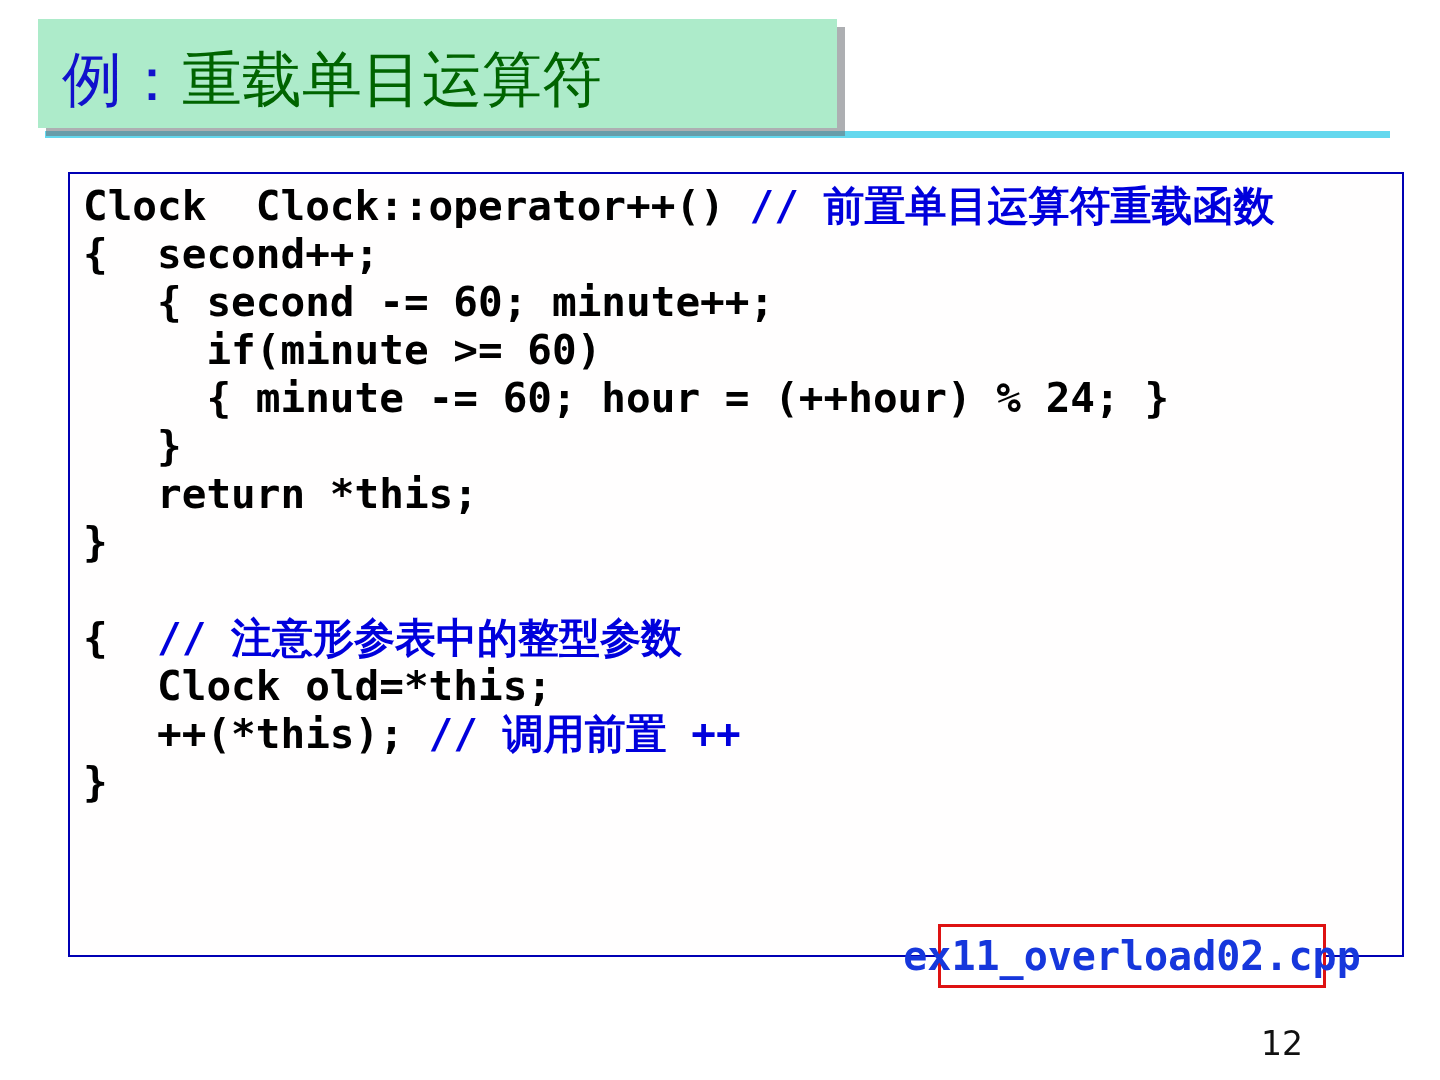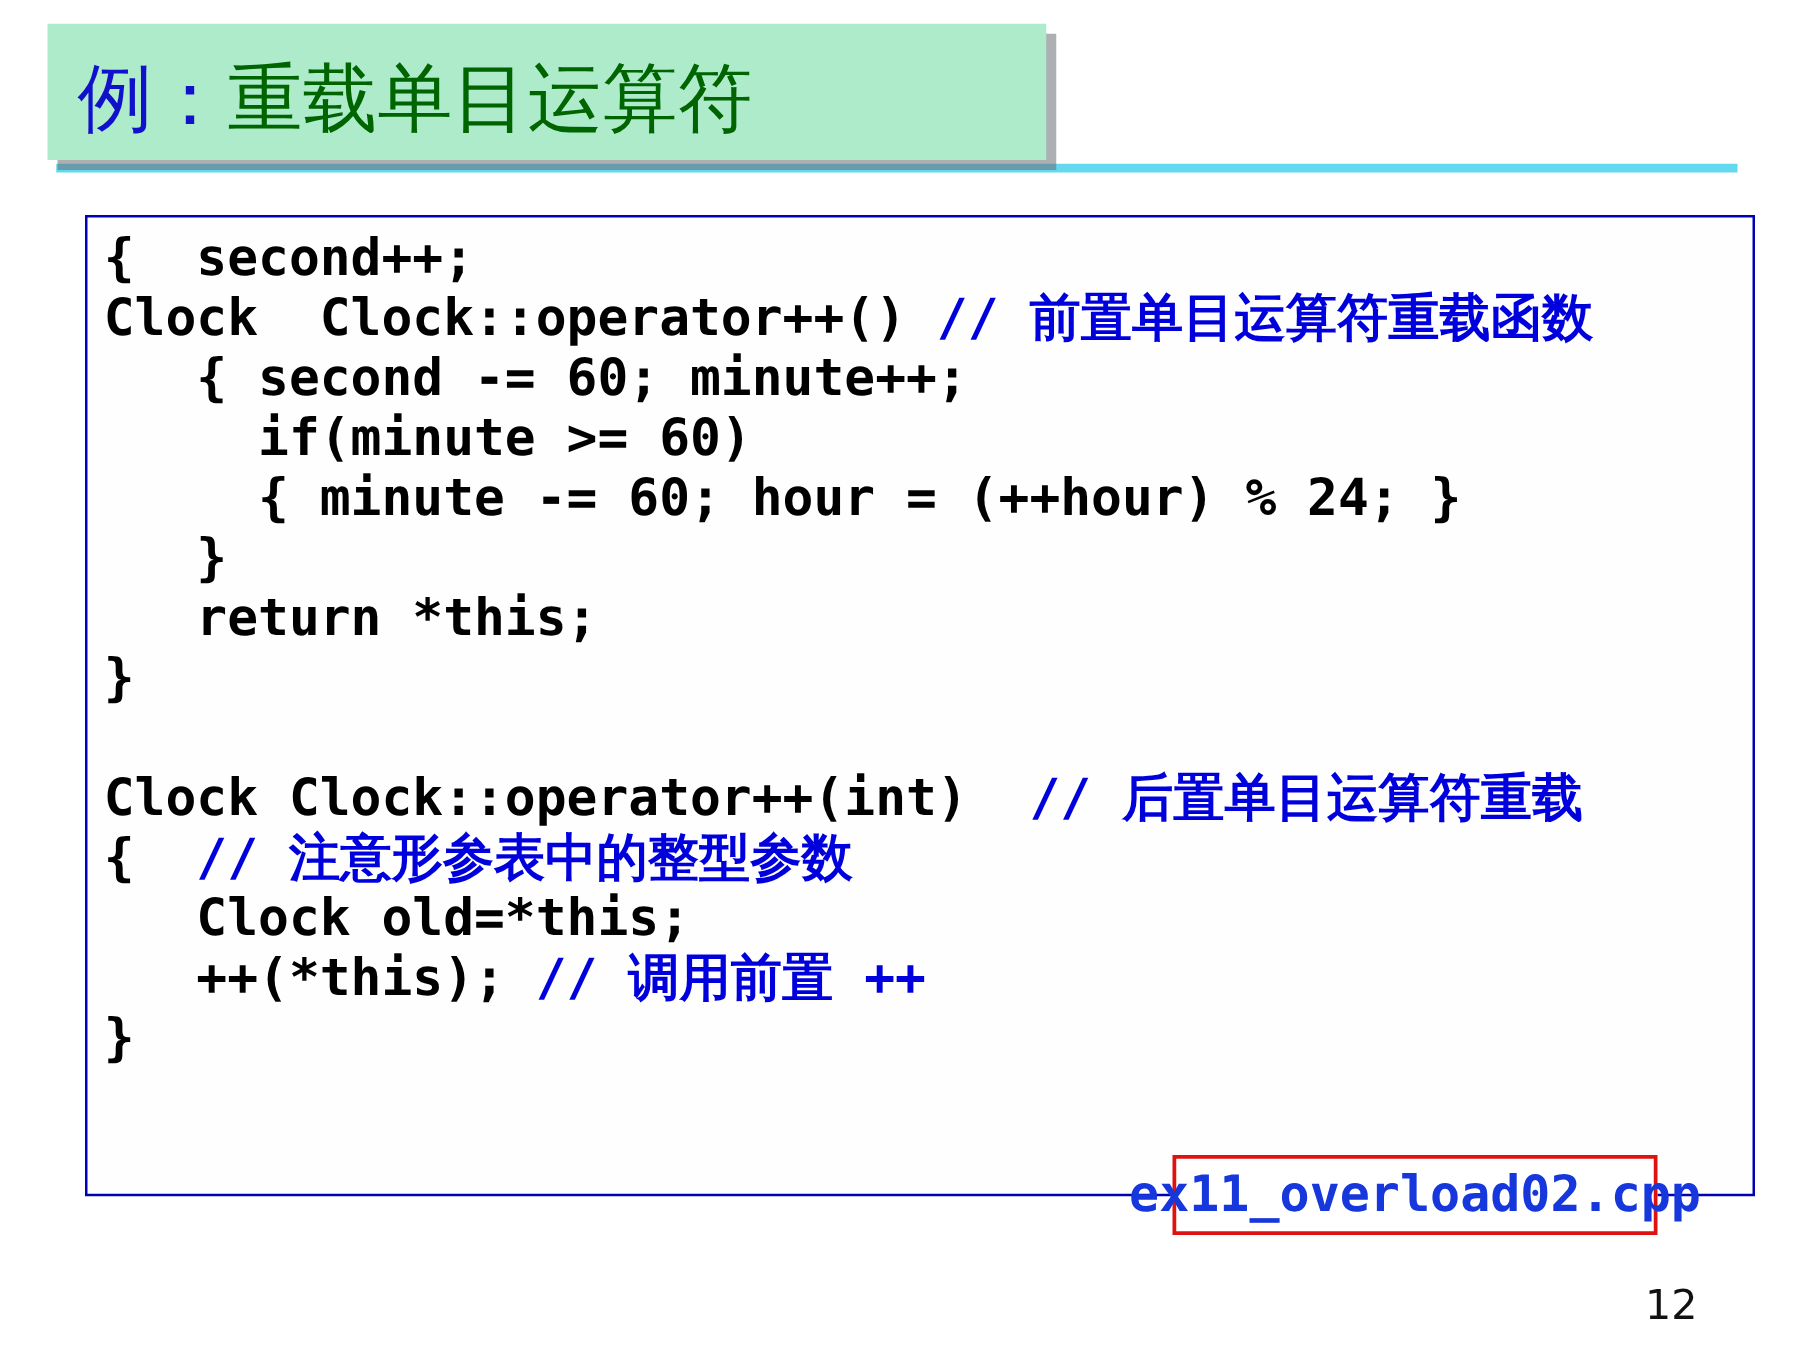--- a/index.html
+++ b/index.html
@@ -56,48 +56,47 @@
     display:flex; align-items:center; justify-content:center;
   }
   .filename-box .filename {
     font-family:"DejaVu Sans Mono","Liberation Mono",monospace;
     font-weight:bold; font-size:40px;
     color:var(--filename-blue,#1637DC);
     white-space:nowrap;
   }
 
   .page-number {
-    position:absolute; left:1316px; top:1024px;
+    position:absolute; left:1261px; top:1024px;
     font-size:33px; color:#111111;
   }
 </style>
 </head>
 <body>
 
 <div class="slide">
 
   <div class="accent-line"></div>
 
   <div class="title-box">
     <span class="title-prefix">例：</span>
       <span class="title-main">重载单目运算符</span>
   </div>
 
   <div class="code-box">
     <div>
+        <div class="code-line"><span class="code">Clock  Clock::operator++() </span><span class="comment">// 前置单目运算符重载函数</span></div>
         <div class="code-line"><span class="code">{  second++;</span></div>
-        <div class="code-line"><span class="code">Clock  Clock::operator++() </span><span class="comment">// 前置单目运算符重载函数</span></div>
         <div class="code-line"><span class="code">   { second -= 60; minute++;</span></div>
         <div class="code-line"><span class="code">     if(minute &gt;= 60)</span></div>
         <div class="code-line"><span class="code">     { minute -= 60; hour = (++hour) % 24; }</span></div>
         <div class="code-line"><span class="code">   }</span></div>
         <div class="code-line"><span class="code">   return *this;</span></div>
         <div class="code-line"><span class="code">}</span></div>
         <div class="code-line"> </div>
-        <div class="code-line"><span class="code">Clock Clock::operator++(int)  </span><span class="comment">// 后置单目运算符重载</span></div>
         <div class="code-line"><span class="code">{  </span><span class="comment">// 注意形参表中的整型参数</span></div>
         <div class="code-line"><span class="code">   Clock old=*this;</span></div>
         <div class="code-line"><span class="code">   ++(*this); </span><span class="comment">// 调用前置 ++</span></div>
         <div class="code-line"><span class="code">}</span></div>
       </div>
   </div>
 
   <div class="filename-box">
     <span class="filename">ex11_overload02.cpp</span>
   </div>

